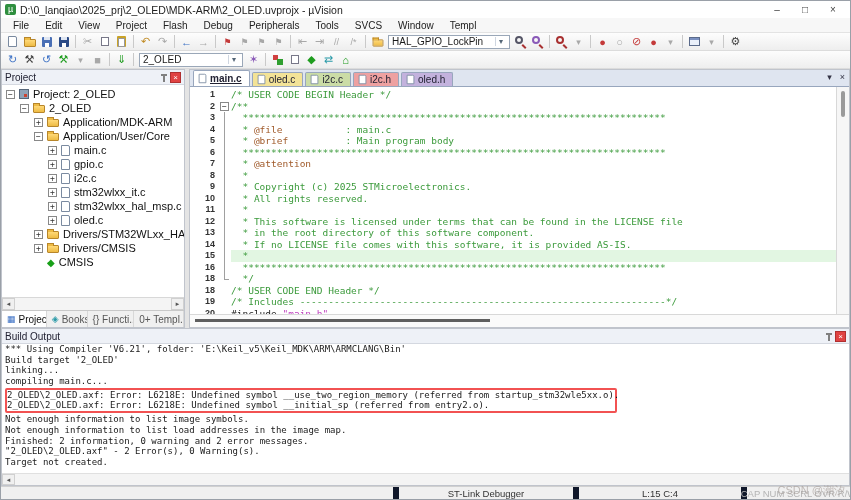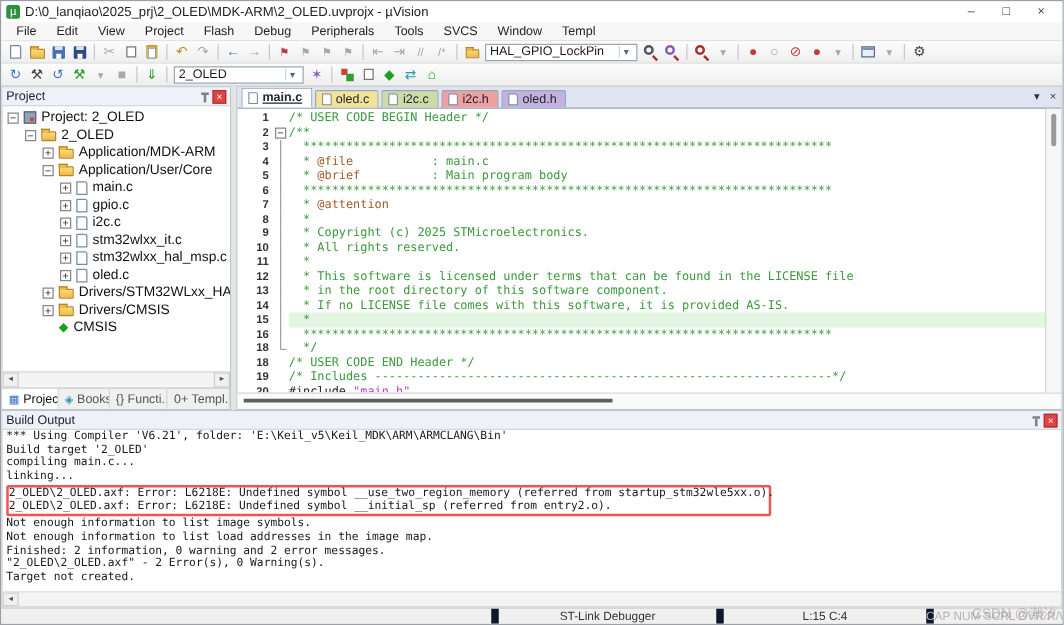--- a/index.html
+++ b/index.html
@@ -502,22 +502,22 @@
     <div class="panelhdr">
       <span>Build Output</span>
       <span class="spacer"></span>
       <span class="icon-pin"></span>
       <span style="width:5px"></span>
       <span class="closebox">×</span>
     </div>
     <div class="bo-body">
         <div class="bo-line">*** Using Compiler 'V6.21', folder: 'E:\Keil_v5\Keil_MDK\ARM\ARMCLANG\Bin'</div>
         <div class="bo-line">Build target '2_OLED'</div>
+        <div class="bo-line">linking...</div>
         <div class="bo-line">compiling main.c...</div>
-        <div class="bo-line">linking...</div>
         <div class="error-box">
           <div class="bo-line">2_OLED\2_OLED.axf: Error: L6218E: Undefined symbol __use_two_region_memory (referred from startup_stm32wle5xx.o).</div>
           <div class="bo-line">2_OLED\2_OLED.axf: Error: L6218E: Undefined symbol __initial_sp (referred from entry2.o).</div>
         </div>
         <div class="bo-line">Not enough information to list image symbols.</div>
         <div class="bo-line">Not enough information to list load addresses in the image map.</div>
         <div class="bo-line">Finished: 2 information, 0 warning and 2 error messages.</div>
         <div class="bo-line">"2_OLED\2_OLED.axf" - 2 Error(s), 0 Warning(s).</div>
         <div class="bo-line">Target not created.</div>
       </div>

